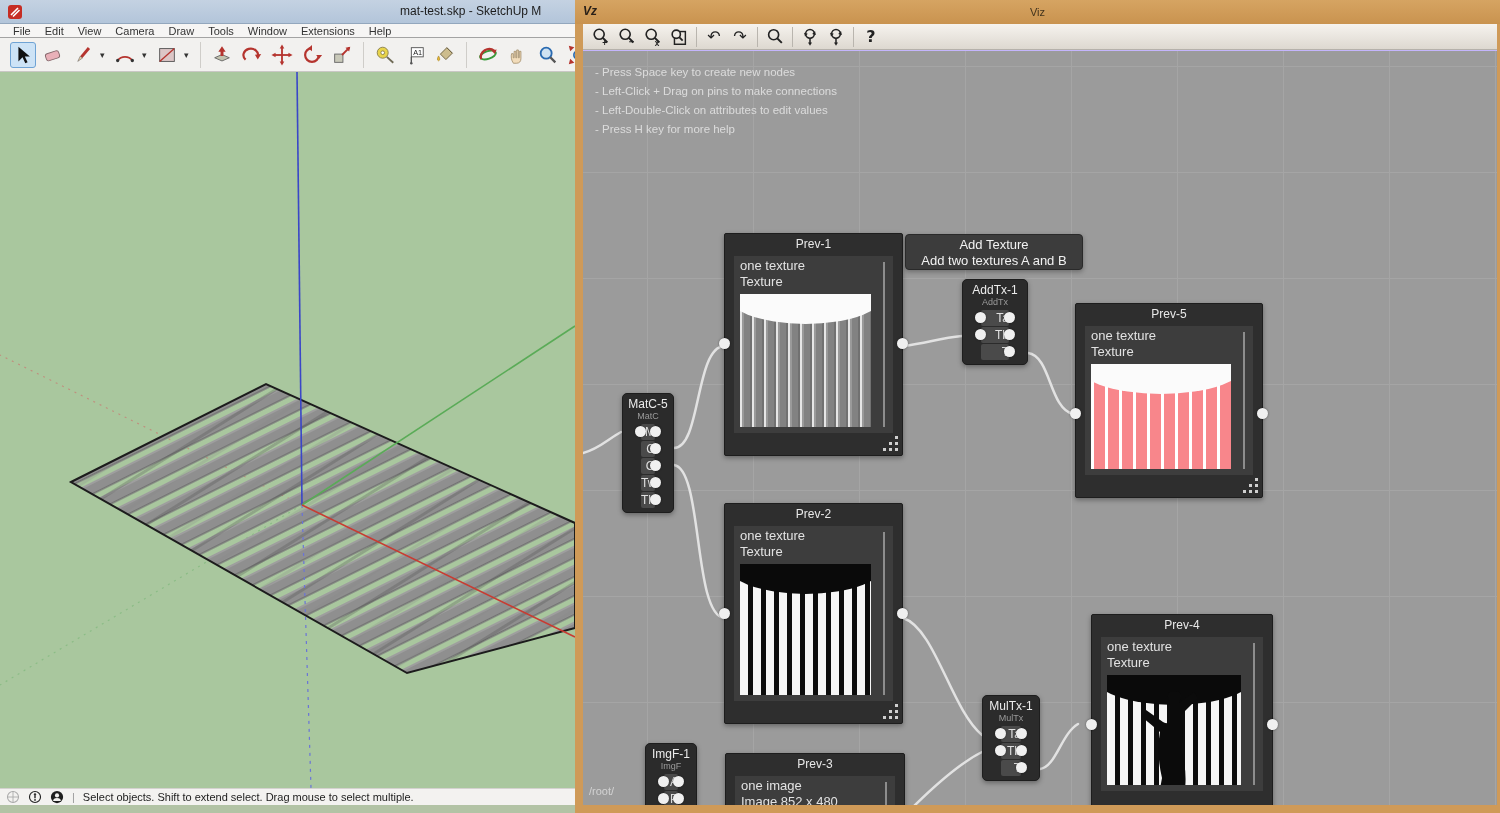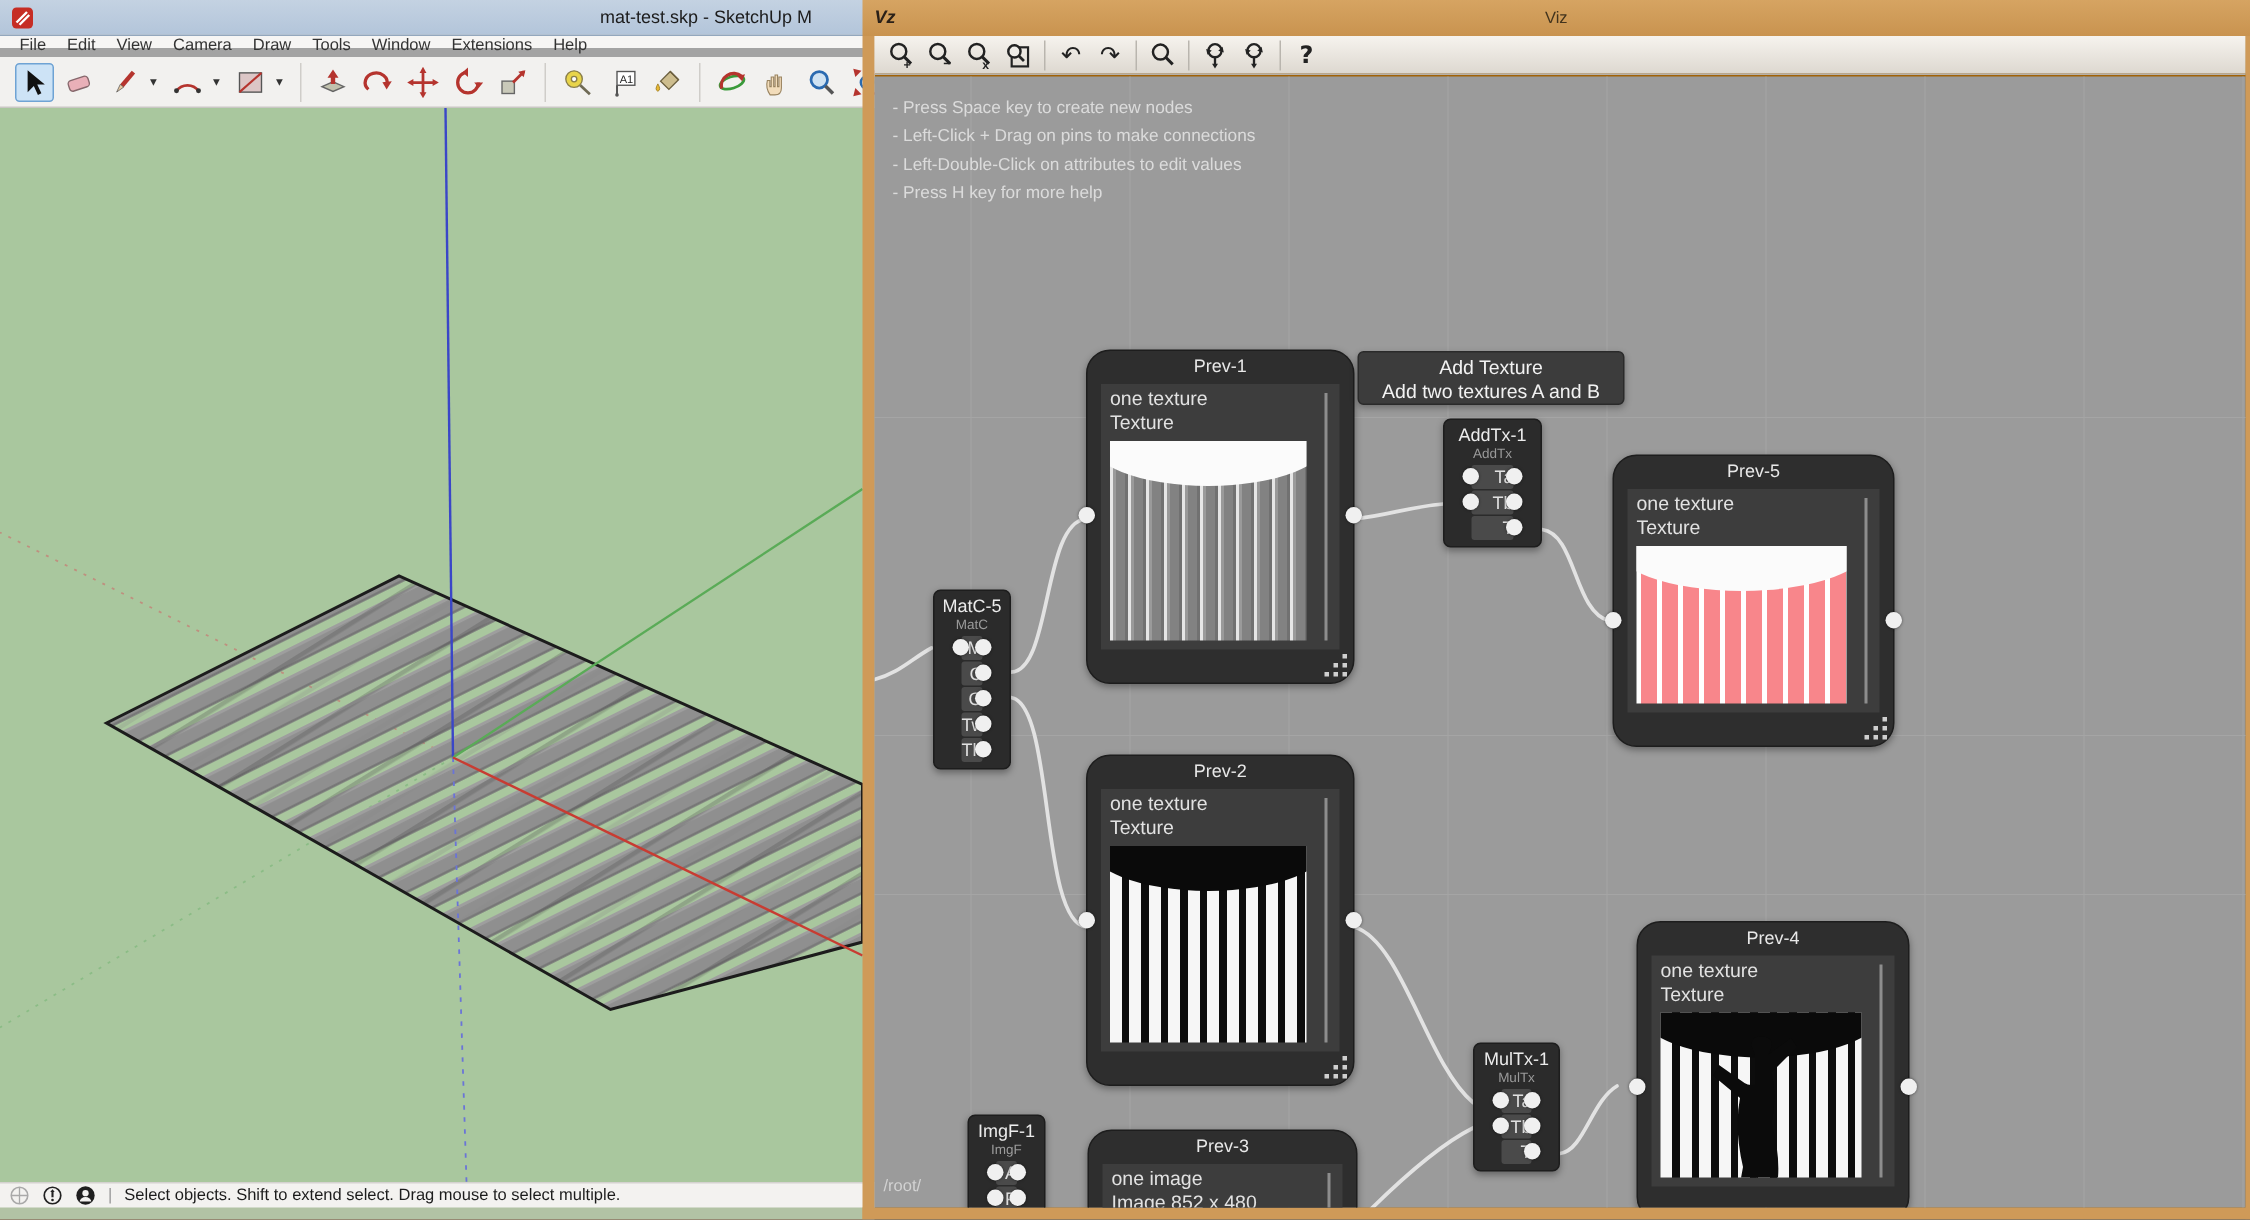--- a/index.html
+++ b/index.html
@@ -1,26 +1,26 @@
 <!DOCTYPE html>
 <html><head>
 <meta charset="utf-8">
 <style>
   html,body{margin:0;padding:0;background:#777;}
   *{box-sizing:border-box;font-family:"Liberation Sans","DejaVu Sans",sans-serif;}
-  #stage{position:relative;width:1500px;height:813px;overflow:hidden;background:#a16207;}
+  #stage{position:relative;width:1500px;height:813px;overflow:hidden;background:#c4b5fd;}
 
   
   #sketchup{position:absolute;left:0;top:0;width:583px;height:813px;background:#f2f1ef;overflow:hidden;}
   #su-titlebar{position:absolute;left:0;top:0;width:100%;height:24px;
     background:linear-gradient(#c4d2e2,#b3c5da);border-bottom:1px solid #93a7bd;overflow:hidden;}
   #su-logo{position:absolute;left:7px;top:4px;width:16px;height:16px;}
   #su-title{position:absolute;left:400px;top:4px;font-size:12px;color:#1c1c1c;white-space:nowrap;}
   #su-menubar{position:absolute;left:0;top:24px;width:100%;height:14px;background:#f6f5f4;
-    border-bottom:6px solid #a3a3a3;display:flex;align-items:flex-start;padding-left:6px;}
+    border-bottom:1px solid #a3a3a3;display:flex;align-items:flex-end;padding-left:6px;}
   .mi{font-size:11px;color:#333;padding:0 7px;cursor:default;}
   #su-toolbar{position:absolute;left:0;top:38px;width:100%;height:34px;background:#f2f1ef;
     border-bottom:1px solid #c9c7c4;display:flex;align-items:center;padding-left:10px;gap:4px;}
   .tbi{width:26px;height:26px;display:inline-flex;align-items:center;justify-content:center;flex:0 0 auto;}
   .tbi svg{width:22px;height:22px;}
   .tbi.active{background:#cde3f6;border:1px solid #6fa3d4;border-radius:3px;}
   .dd{font-size:9px;color:#333;width:8px;flex:0 0 auto;font-family:"DejaVu Sans",sans-serif;}
   .tsep{width:1px;height:26px;background:#cfcdc9;margin:0 4px;flex:0 0 auto;}
   #su-viewport{position:absolute;left:0;top:72px;width:583px;height:716px;background:#a9c79e;overflow:hidden;}
   #su-statusbar{position:absolute;left:0;top:788px;width:100%;height:17px;background:#f3f2f0;
@@ -50,21 +50,21 @@
   #viz-canvas{position:absolute;left:0;top:27px;width:914px;height:754px;overflow:hidden;
     background-color:#9b9b9b;
     background-image:linear-gradient(#a5a5a5 1px,transparent 1px),linear-gradient(90deg,#a5a5a5 1px,transparent 1px);
     background-size:106px 106px;background-position:64px 15px;}
   #wires{position:absolute;left:0;top:0;width:914px;height:754px;}
 
   #viz-help{position:absolute;left:12px;top:12px;font-size:11.5px;line-height:19px;color:rgba(235,235,235,0.8);}
   #viz-path{position:absolute;left:6px;top:734px;font-size:11px;color:#d2d2d2;}
 
   
-  .node{position:absolute;background:#2e2e2e;border:1px solid #1d1d1d;border-radius:16px;
+  .node{position:absolute;background:#2e2e2e;border:1px solid #1d1d1d;border-radius:2px;
     box-shadow:0 2px 5px rgba(0,0,0,0.35);}
   .ptitle{height:20px;line-height:21px;text-align:center;font-size:12px;color:#e8e8e8;}
   .pbody{position:absolute;left:9px;right:9px;top:22px;bottom:22px;background:#3d3d3d;overflow:hidden;}
   .plabels{position:absolute;left:6px;top:2px;font-size:13px;line-height:16px;color:#e2e2e2;z-index:3;}
   .pimg{position:absolute;left:6px;right:22px;top:38px;bottom:6px;overflow:hidden;}
   .dome{position:absolute;left:-12%;width:124%;height:64px;top:-34px;border-radius:50%;}
   .dome.w{background:#fbfbfb;}
   .dome.b{background:#0a0a0a;}
   .tex-gray{background:repeating-linear-gradient(90deg,#e6e6e6 0 2px,#9a9a9a 2px 4px,#828282 4px 10px,#717171 10px 12px);}
   .tex-bw{background:repeating-linear-gradient(90deg,#f6f6f6 0 8px,#0d0d0d 8px 13px);}

